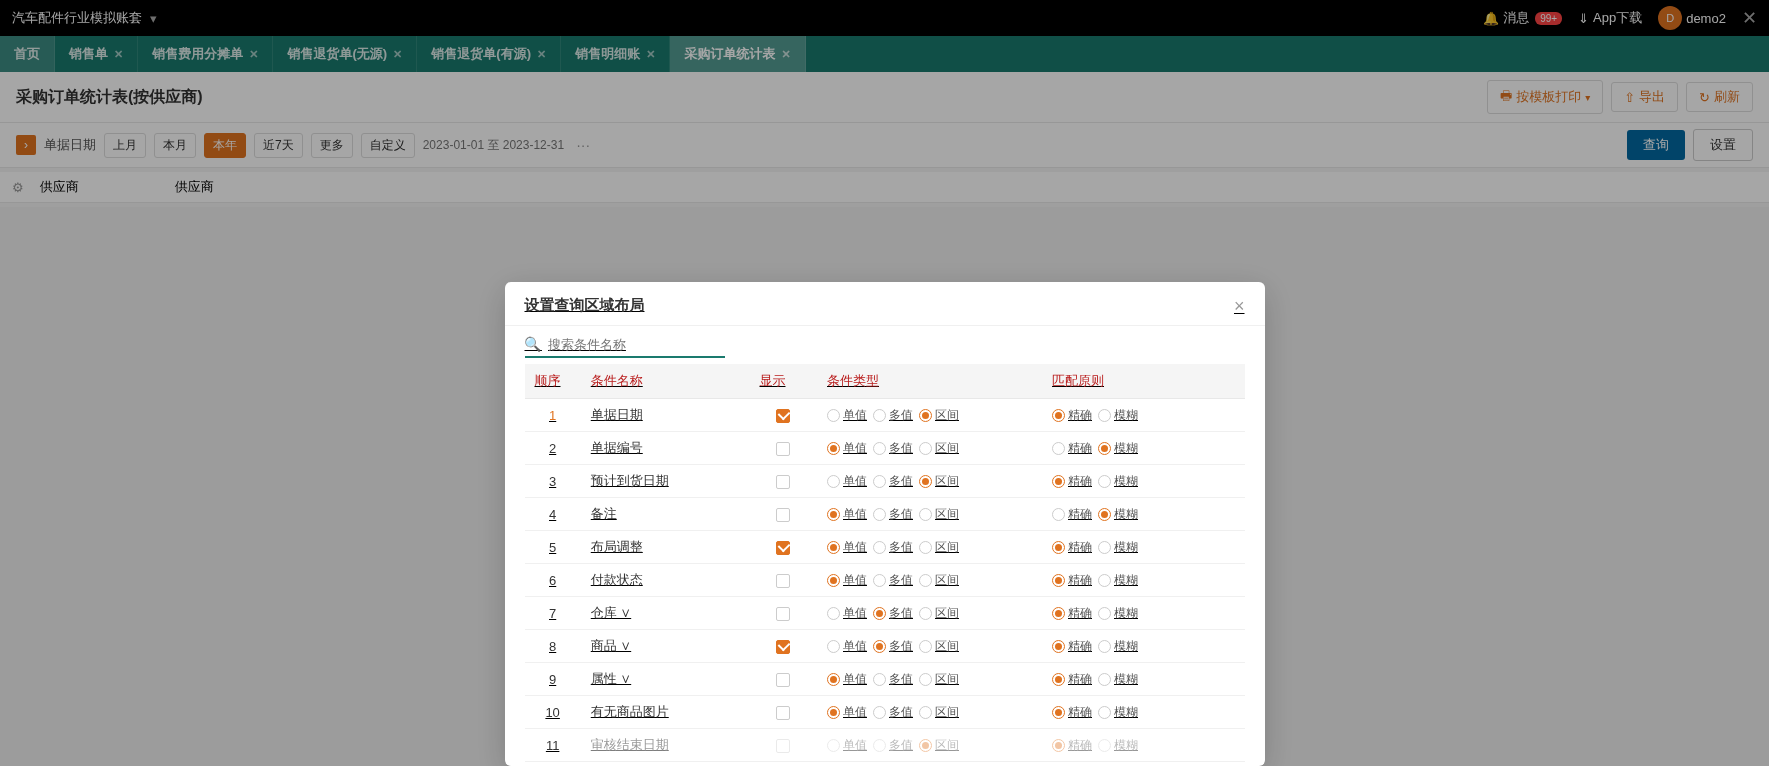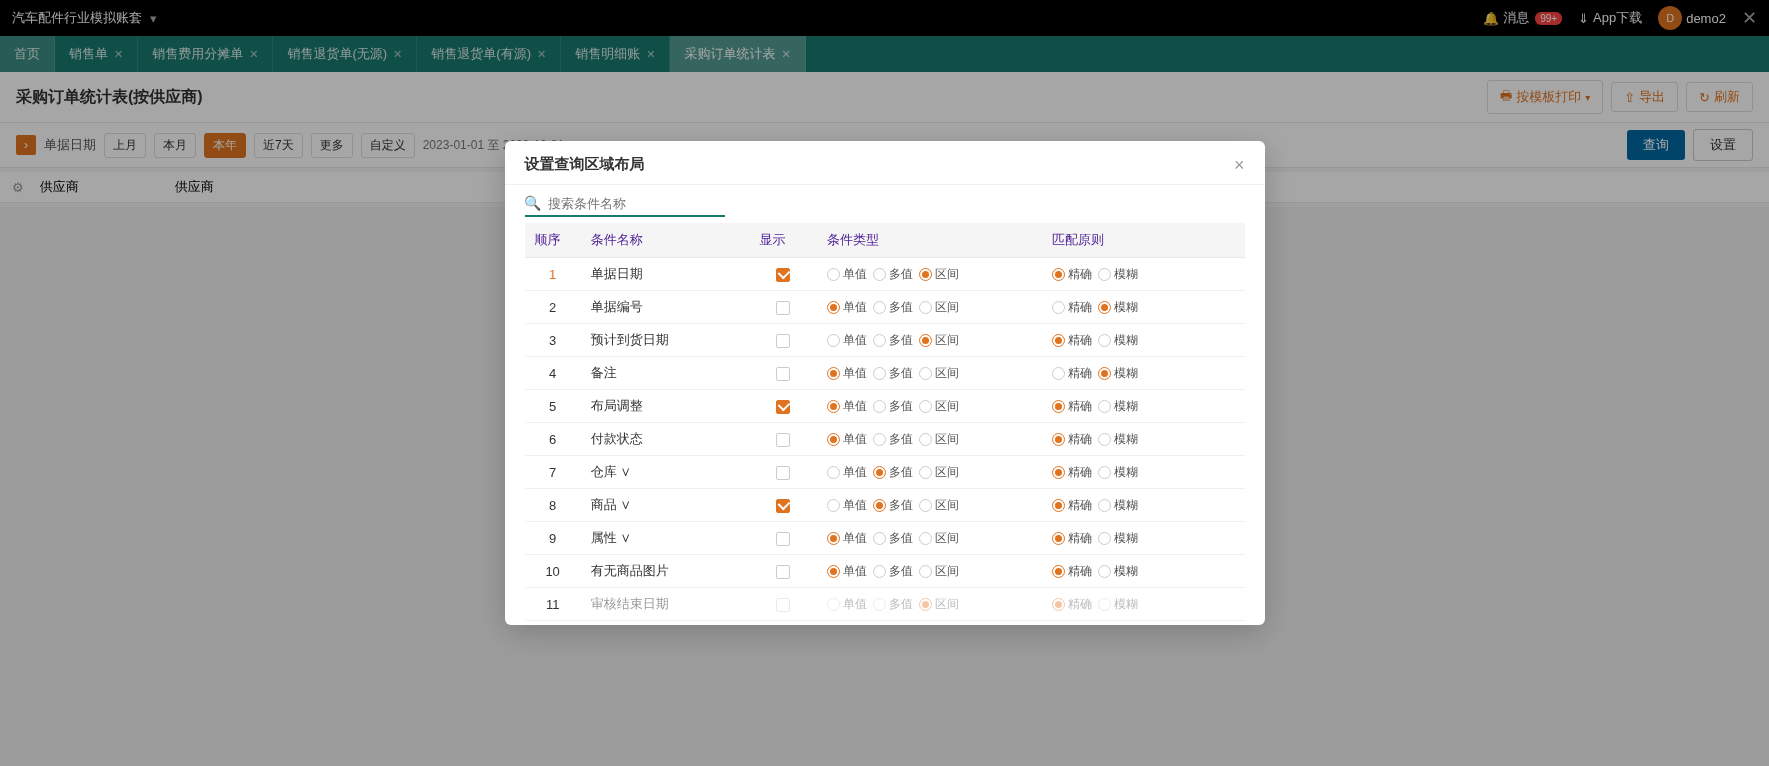--- a/index.html
+++ b/index.html
@@ -38,20 +38,21 @@
     .tab-item {
       height: 36px;
       display: flex;
       align-items: center;
       padding: 8px 14px;
       color: rgba(255,255,255,0.85);
       font-size: 13px;
       cursor: pointer;
       white-space: nowrap;
       border-right: 1px solid rgba(255,255,255,0.1);
+      font-weight: bold;
     }
     .tab-item.home { background: rgba(255,255,255,0.15); }
     .tab-item .tab-close { margin-left: 6px; font-size: 11px; opacity: 0.7; }
     .tab-item.active { background: rgba(255,255,255,0.25); color: #fff; }
 
     
     .page-header {
       background: #fff;
       padding: 8px 16px;
       display: flex;
@@ -97,22 +98,23 @@
       gap: 16px;
     }
     .gear-icon { color: #999; }
 
     
     .overlay {
       position: fixed; top: 0; left: 0; right: 0; bottom: 0;
       background: rgba(0,0,0,0.35);
       z-index: 100;
       display: flex;
-      align-items: center;
+      align-items: flex-end;
       justify-content: center;
+      text-decoration: underline;
     }
 
     
     .modal {
       background: #fff;
       border-radius: 6px;
       width: 760px;
       max-height: 90vh;
       display: flex;
       flex-direction: column;
@@ -170,21 +172,21 @@
     }
     .modal-table {
       width: 100%;
       border-collapse: collapse;
     }
     .modal-table thead th {
       background: #f5f5f5;
       padding: 8px 10px;
       text-align: left;
       font-size: 13px;
-      color: #4c1d95;
+      color: #b91c1c;
       font-weight: 500;
       border-bottom: 1px solid #e8e8e8;
       white-space: nowrap;
     }
     .modal-table thead th:first-child { width: 50px; }
     .modal-table thead th:nth-child(2) { width: 150px; }
     .modal-table thead th:nth-child(3) { width: 60px; }
     .modal-table thead th:nth-child(4) { width: 200px; }
     .modal-table thead th:nth-child(5) { width: 180px; }
 

